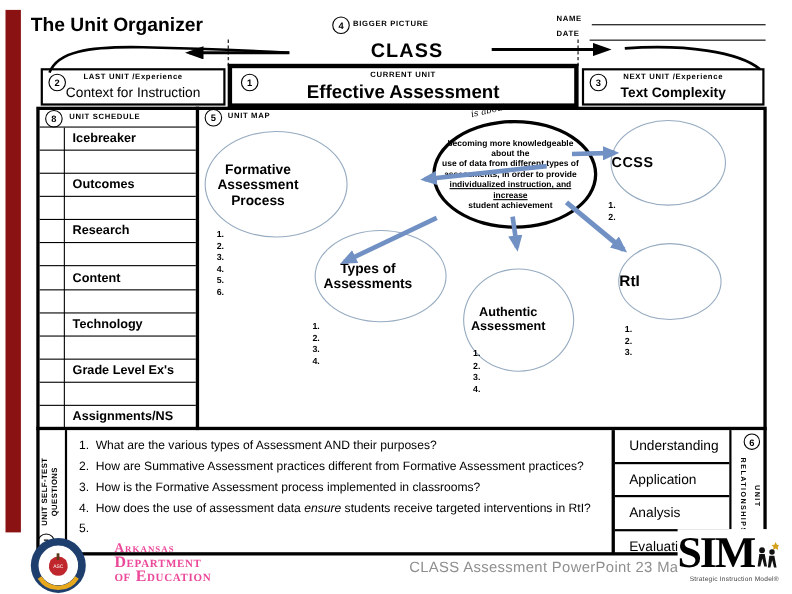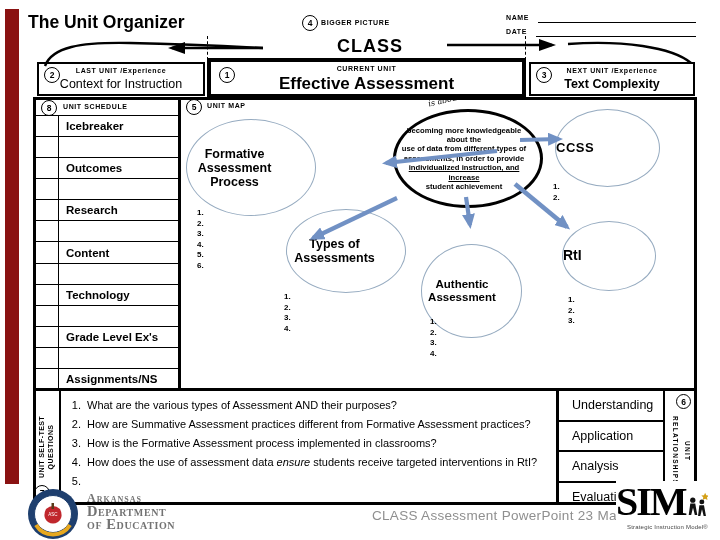--- a/index.html
+++ b/index.html
@@ -265,21 +265,21 @@
   <svg class="abs" style="left:22px;top:487px;z-index:6;" width="62" height="53" viewBox="0 0 62 53">
     <circle cx="31" cy="27" r="25" fill="#1e3f6e"></circle>
     <circle cx="31" cy="27" r="18.5" fill="#fff"></circle>
     <circle cx="31" cy="27" r="18.5" fill="none" stroke="#1e3f6e" stroke-width="1"></circle>
     <path d="M14,38 A20,20 0 0,0 48,38" fill="none" stroke="#e8a81e" stroke-width="4"></path>
     <path d="M24,22 q7,-6 14,0 q4,8 -2,13 q-5,3 -10,0 q-6,-5 -2,-13 Z" fill="#c0272d"></path>
     <rect x="29.5" y="16" width="2.5" height="6" fill="#5a3a1a"></rect>
     <text x="31" y="29" text-anchor="middle" font-size="4.5" fill="#fff" font-family="Liberation Sans,sans-serif">ASC</text>
   </svg>
 
-  <div class="abs" style="left:87px;top:493px;font-family:'Liberation Serif',serif;font-variant:small-caps;font-weight:bold;color:#737373;z-index:6;">
+  <div class="abs" style="left:104px;top:493px;font-family:'Liberation Serif',serif;font-variant:small-caps;font-weight:bold;color:#ec4899;z-index:6;">
     <div style="font-size:12px;line-height:11px;letter-spacing:1px;">Arkansas</div>
     <div style="font-size:14.5px;line-height:14px;letter-spacing:.6px;">Department</div>
     <div style="font-size:14.5px;line-height:13px;letter-spacing:.6px;">of Education</div>
   </div>
 
   <div class="abs" style="left:372px;top:508px;font-size:13.5px;color:#8f8f8f;letter-spacing:.3px;white-space:nowrap;z-index:6;">CLASS Assessment PowerPoint 23 May 2011</div>
 
   <div class="abs" style="left:616px;top:481px;width:92px;height:57px;background:#fff;z-index:6;">
     <div style="display:flex;align-items:flex-end;">
       <span style="font-family:'Liberation Serif',serif;font-weight:bold;font-size:40px;line-height:42px;letter-spacing:-2px;text-align:right;">SIM</span>

